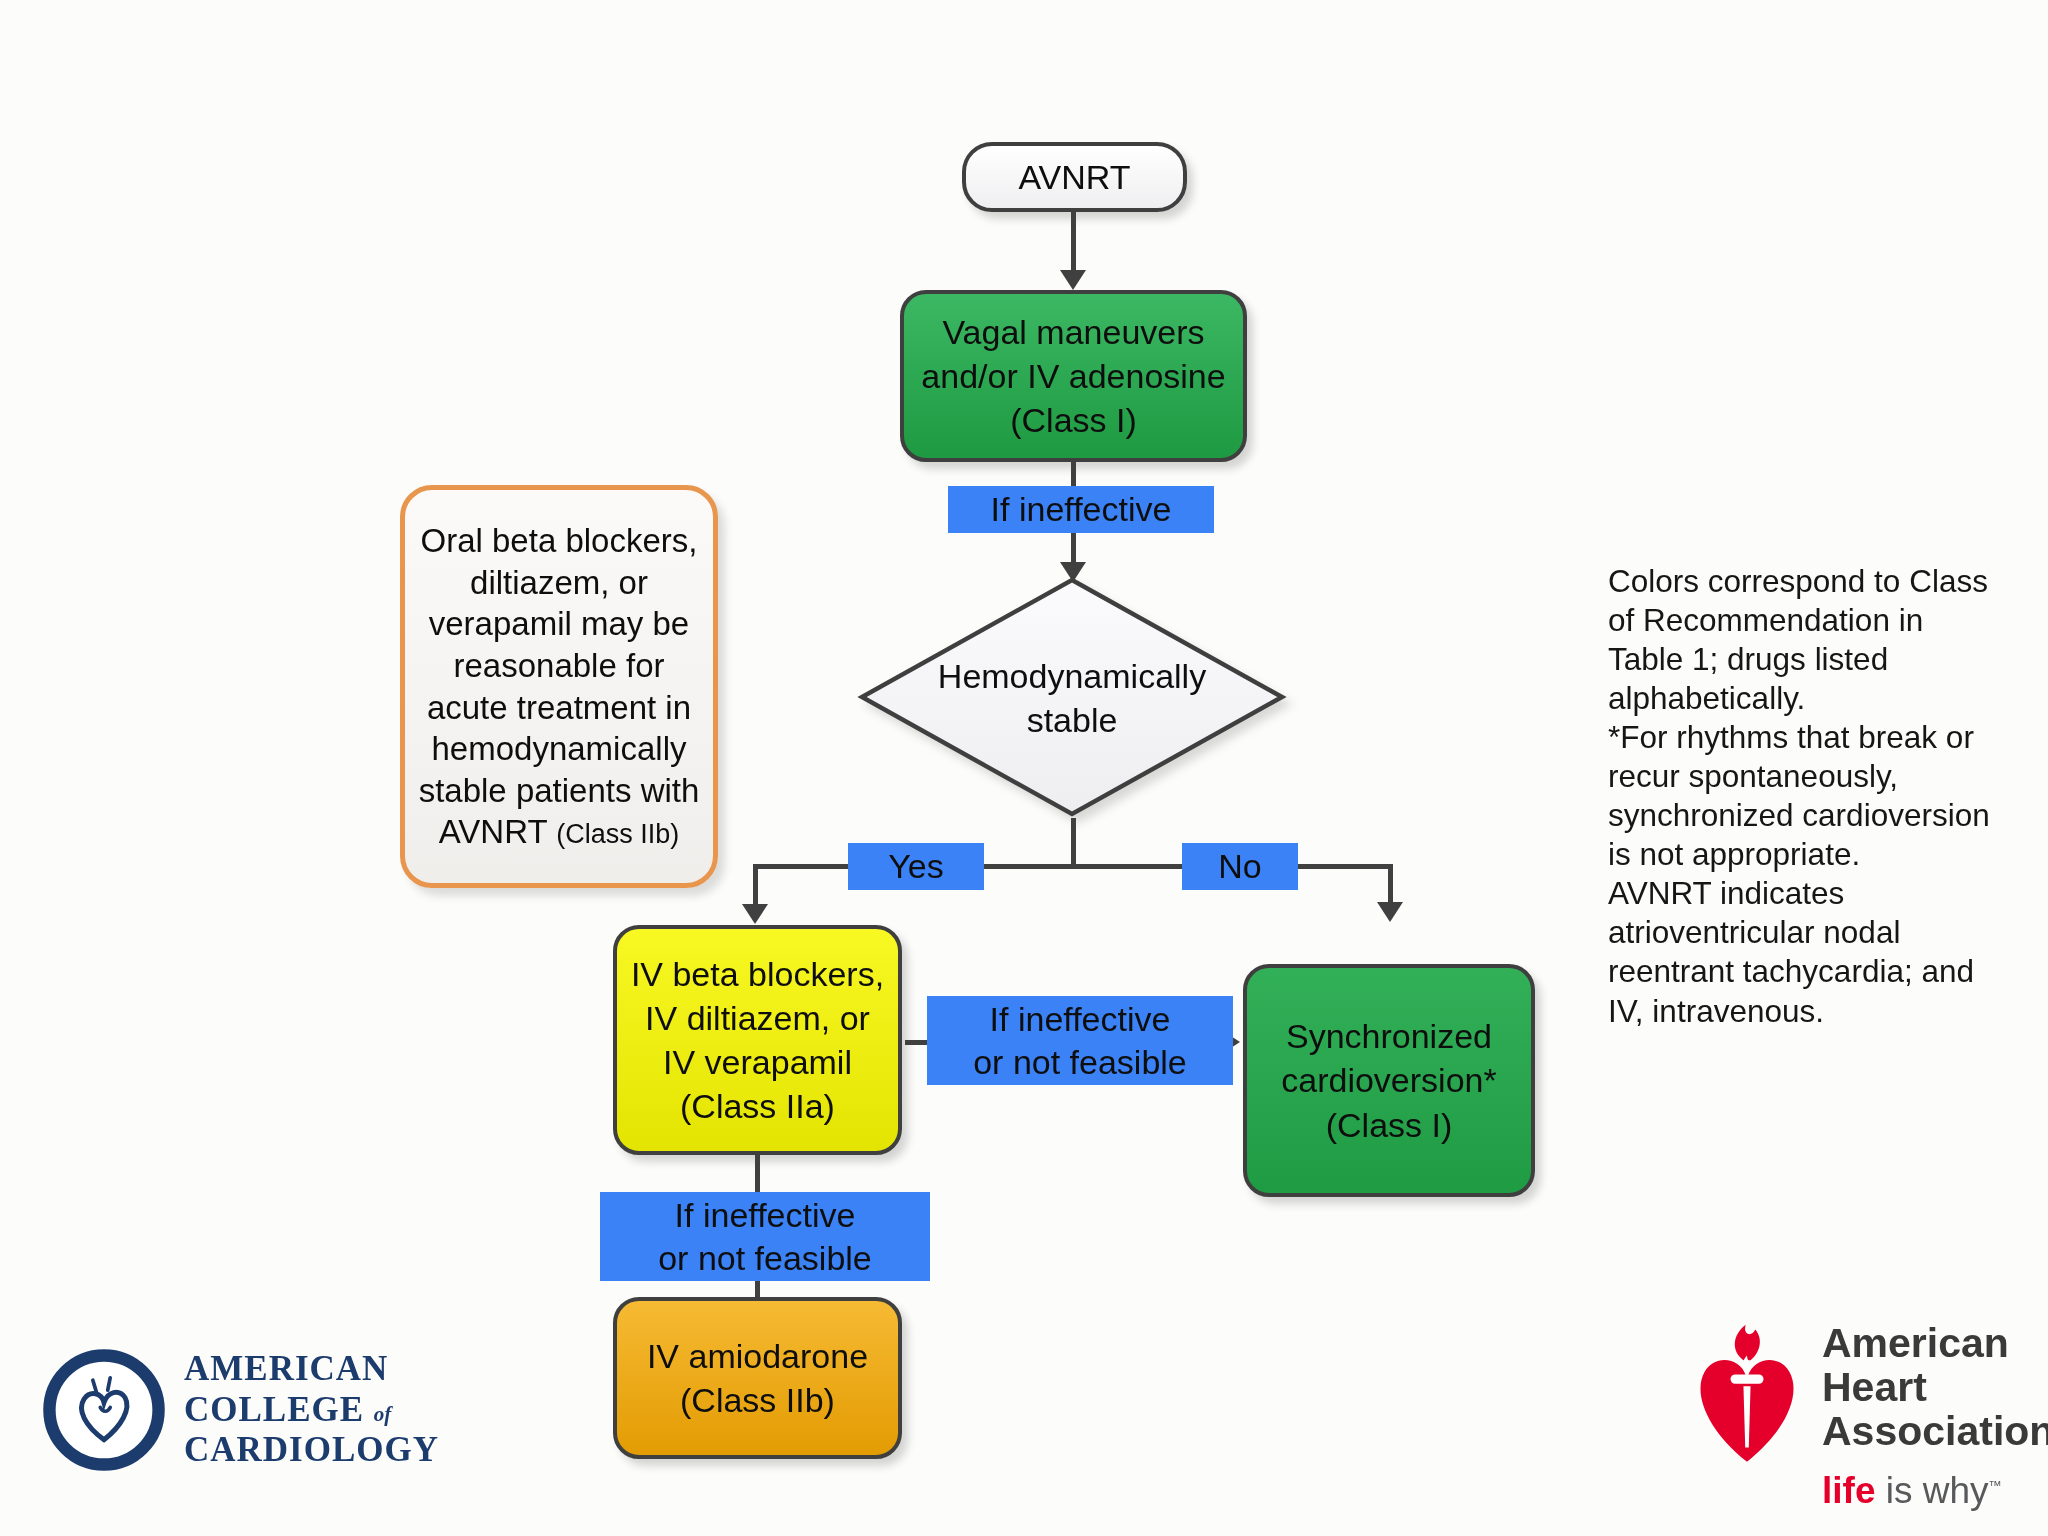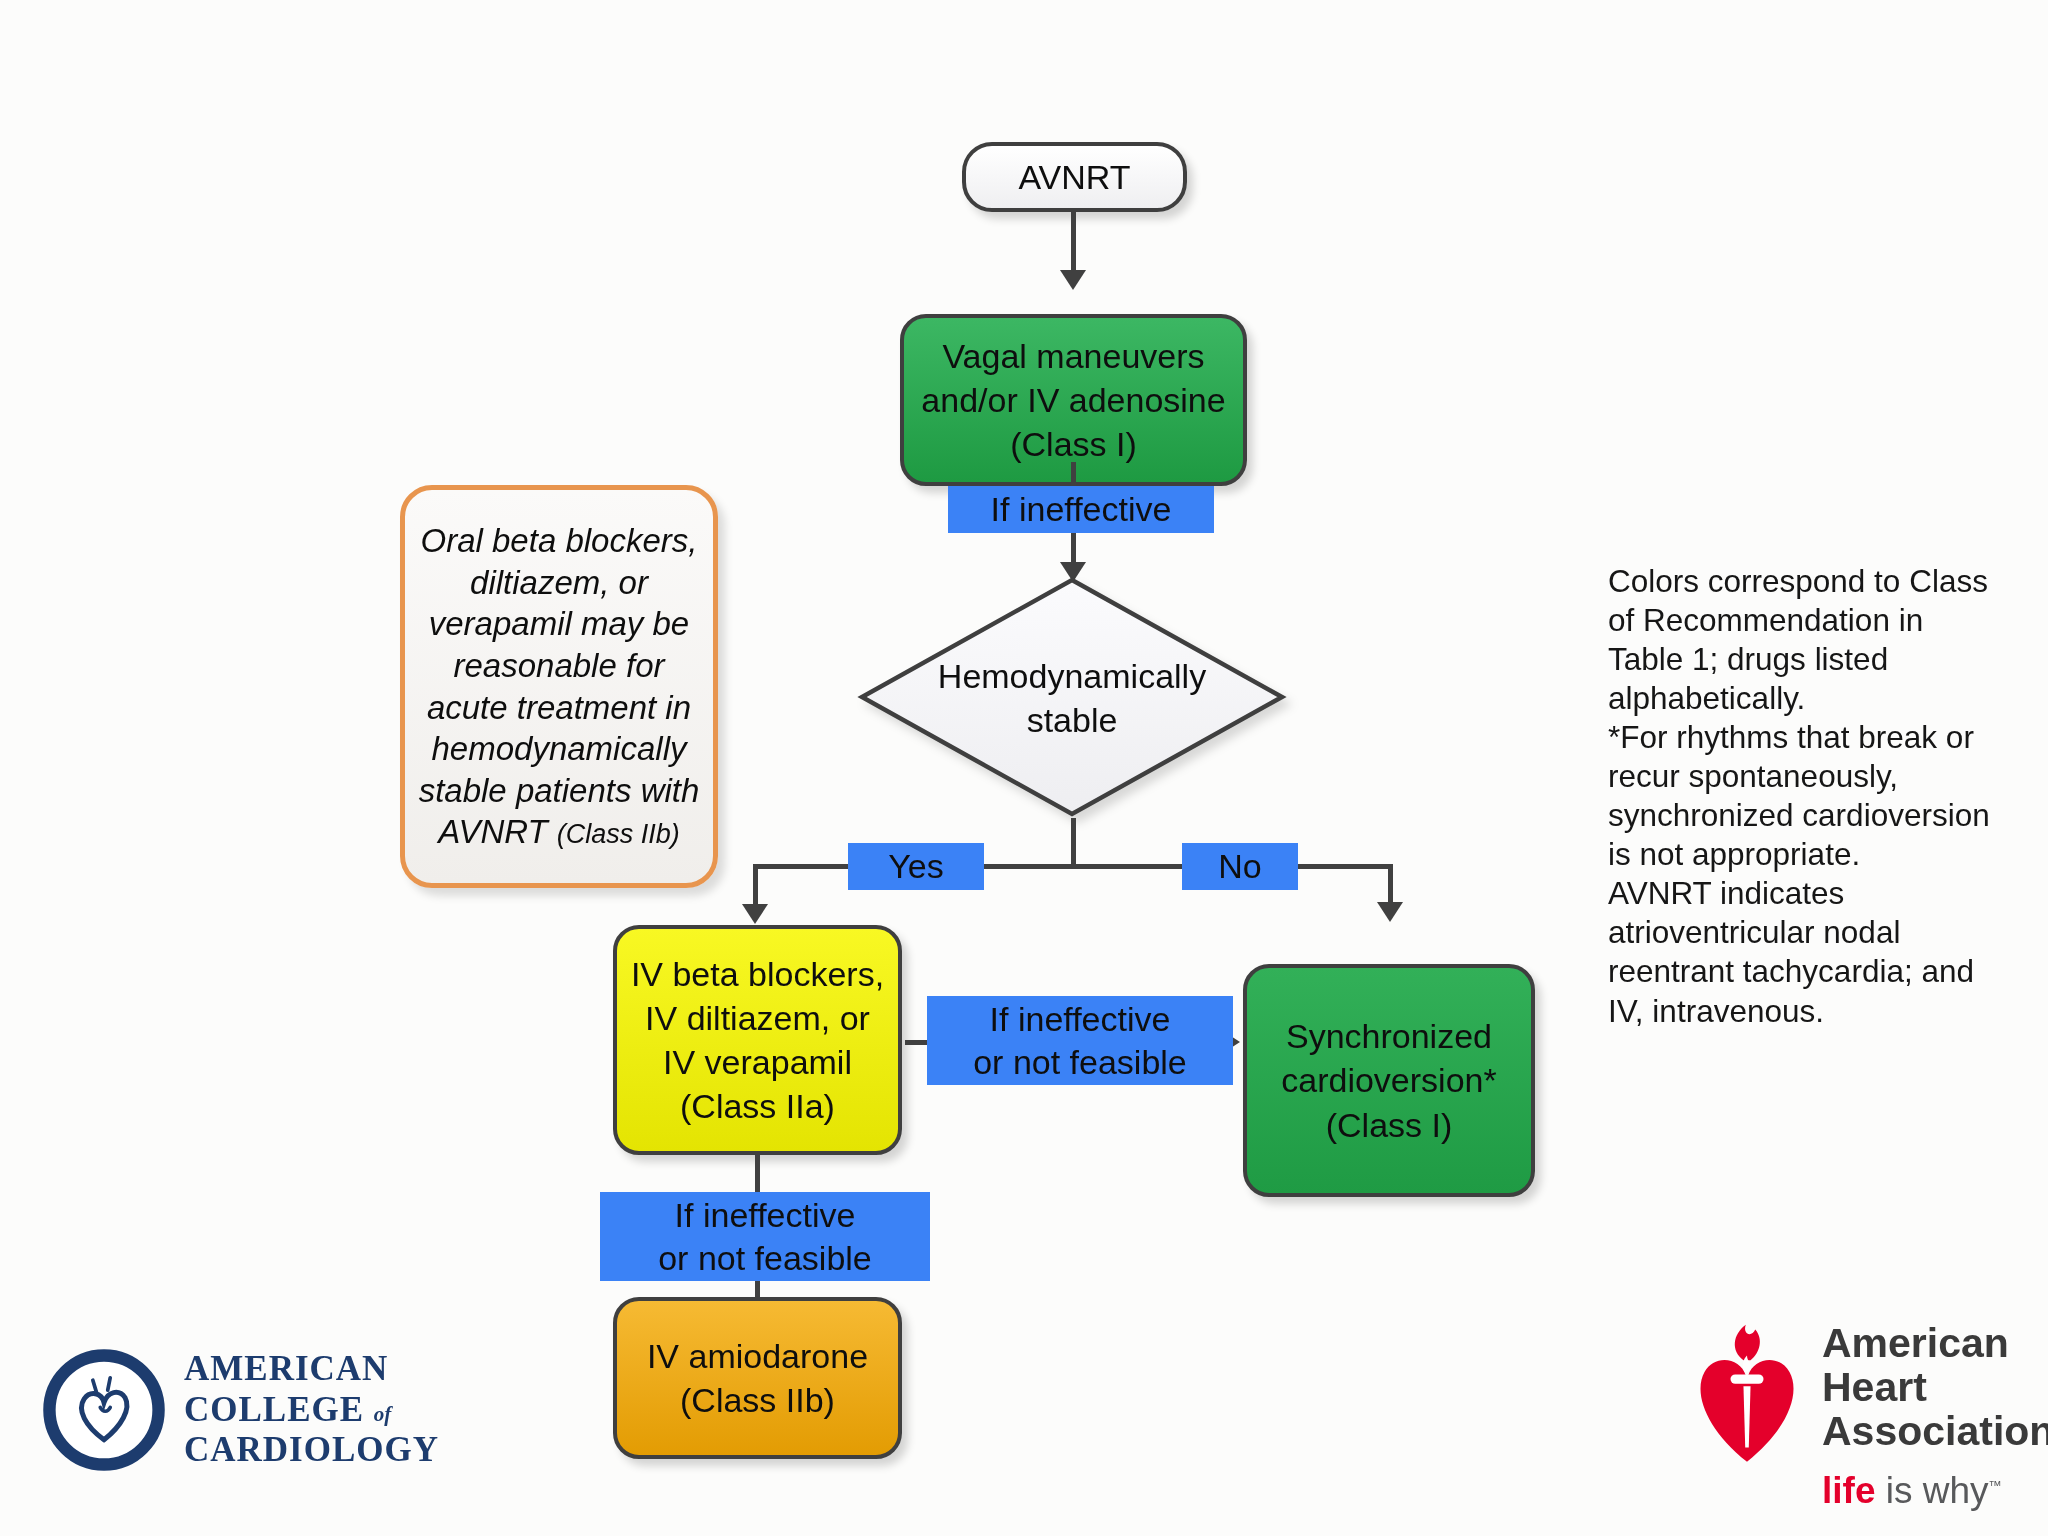--- a/index.html
+++ b/index.html
@@ -6,42 +6,42 @@
   .canvas{position:relative;width:2048px;height:1536px;background:#fcfcfb;
           font-family:"Liberation Sans",sans-serif;color:#111;overflow:hidden;}
   .title{position:absolute;top:34px;left:0;width:2048px;text-align:center;
          font-size:47px;font-weight:bold;color:#39399b;letter-spacing:.5px;}
   .node{position:absolute;box-sizing:border-box;display:flex;align-items:center;justify-content:center;
         text-align:center;border:4px solid #3f3f3f;border-radius:26px;font-size:34px;line-height:1.3;
         white-space:pre-line;box-shadow:6px 7px 8px rgba(0,0,0,.16);color:#0e0e0e;}
   #n-start{left:962px;top:142px;width:225px;height:70px;border-radius:30px;
            background:linear-gradient(180deg,#ffffff,#efeff1);}
   #n-vagal{left:900px;top:290px;width:347px;height:172px;
-           background:linear-gradient(180deg,#3cb763,#1e9a42);margin-top:24px;}
+           background:linear-gradient(180deg,#3cb763,#1e9a42);}
   #n-ivblockers{left:613px;top:925px;width:289px;height:230px;
            background:linear-gradient(180deg,#f8f823,#e4e402);}
   #n-cardioversion{left:1243px;top:964px;width:292px;height:233px;
            background:linear-gradient(180deg,#32b058,#1f9b44);}
   #n-amiodarone{left:613px;top:1297px;width:289px;height:162px;
            background:linear-gradient(180deg,#f6ba33,#e39c03);}
   .vline,.hline{position:absolute;background:#404040;}
   .vline{width:5px;} .hline{height:5px;}
   .arr-down{position:absolute;width:0;height:0;border-left:13px solid transparent;
             border-right:13px solid transparent;border-top:20px solid #404040;}
   .arr-right{position:absolute;width:0;height:0;border-top:13px solid transparent;
             border-bottom:13px solid transparent;border-left:20px solid #404040;}
   .lbl{position:absolute;background:#3b82f6;font-size:34px;line-height:1.25;text-align:center;
        white-space:pre-line;padding:2px 8px;color:#0e0e0e;}
   #diamond-svg{position:absolute;left:852px;top:572px;filter:drop-shadow(6px 7px 5px rgba(0,0,0,.14));}
   #diamond-label{position:absolute;left:887px;top:654px;width:370px;text-align:center;
        font-size:34px;line-height:1.3;white-space:pre-line;color:#0e0e0e;}
   #note{position:absolute;left:400px;top:485px;width:318px;height:403px;box-sizing:border-box;
         border:5px solid #e8954e;border-radius:32px;background:linear-gradient(180deg,#fbfaf9,#f0eeeb);
         box-shadow:7px 8px 8px rgba(0,0,0,.13);display:flex;flex-direction:column;align-items:center;
-        justify-content:center;text-align:center;font-size:33px;line-height:1.26;color:#0e0e0e;font-style:italic;}
+        justify-content:center;text-align:center;font-size:33px;line-height:1.26;color:#0e0e0e;}
   #note .small{font-size:27px;}
   #legend{position:absolute;left:1608px;top:562px;width:436px;font-size:31.5px;line-height:1.24;
         white-space:pre-line;color:#161616;}
   
   #acc{position:absolute;left:42px;top:1348px;display:flex;align-items:center;gap:18px;}
   #acc-text{font-family:"Liberation Serif",serif;font-weight:bold;color:#1d3c6e;
         font-size:35px;line-height:1.17;letter-spacing:1px;}
   #acc-text .of{font-style:italic;font-size:21px;letter-spacing:0;}
   
   #aha{position:absolute;left:1688px;top:1322px;display:flex;align-items:flex-start;}

